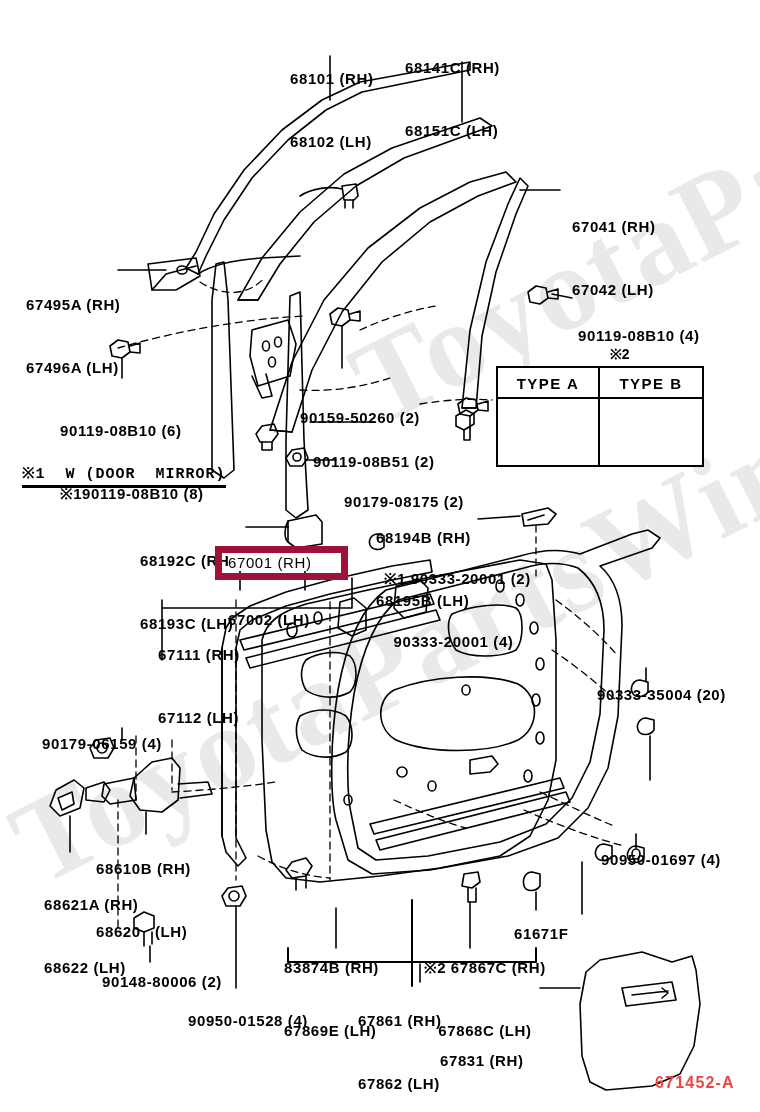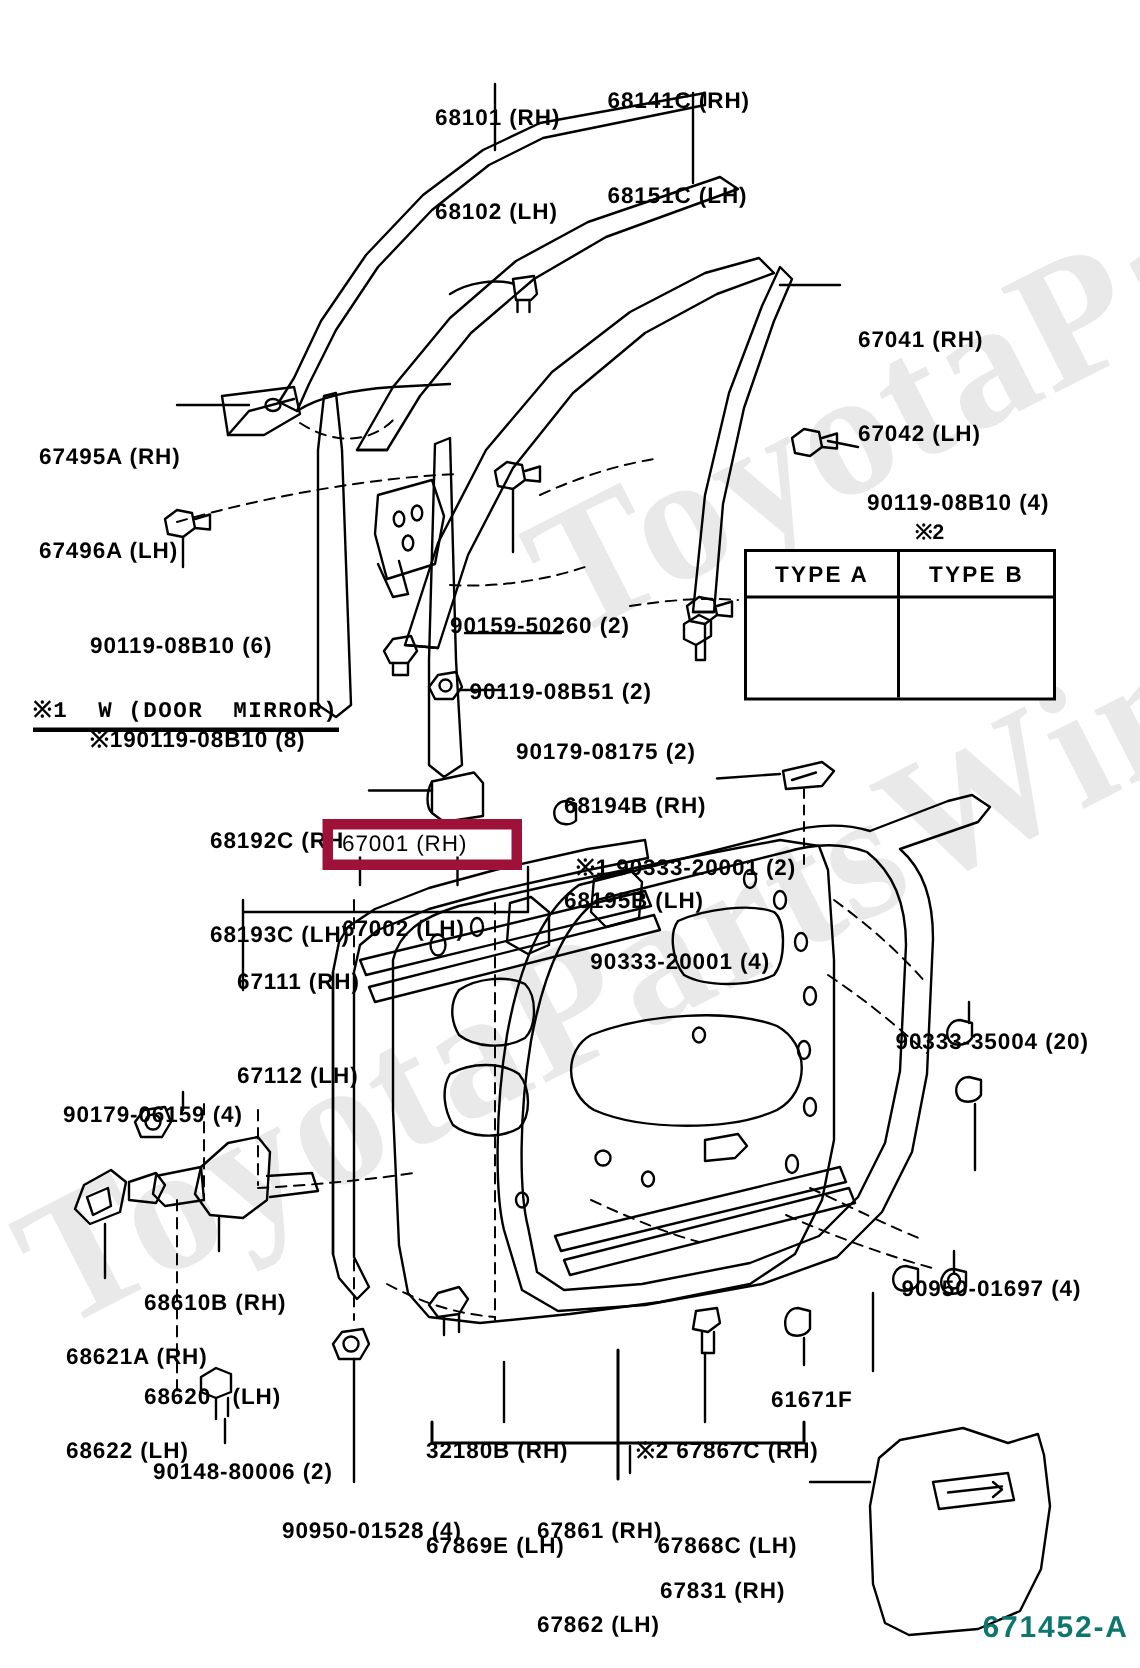--- a/index.html
+++ b/index.html
@@ -124,24 +124,24 @@
     color:#000;
     letter-spacing:1px;
     white-space:pre;
     border-bottom:3px solid #000;
     padding-bottom:2px;
   }
   #figure-id{
     position:absolute;
     z-index:4;
     font-family:"Liberation Sans", sans-serif;
-    font-size:20px;
+    font-size:16px;
     font-weight:700;
     letter-spacing:1.2px;
-    color:#0f766e;
+    color:#ef4444;
   }
 </style>
 </head>
 <body>
 
 <div id="page">
 
   <div id="watermark">
     <div class="wm-text" id="wm1">ToyotaPartsWine.ru</div>
     <div class="wm-text" id="wm2">ToyotaPartsWine.ru</div>
@@ -532,21 +532,21 @@
 
   <div class="lbl" style="left:102px; top:932px;">
     <div>90148-80006 (2)</div>
   </div>
 
   <div class="lbl" style="left:188px; top:971px;">
     <div>90950-01528 (4)</div>
   </div>
 
   <div class="lbl l2" style="left:284px; top:915px;">
-    <div>32180B (RH)</div>
+    <div>83874B (RH)</div>
     <div>67869E (LH)</div>
   </div>
 
   <div class="lbl l2" style="left:424px; top:915px;">
     <div>※2 67867C (RH)</div>
     <div>   67868C (LH)</div>
   </div>
 
   <div class="lbl" style="left:514px; top:884px;">
     <div>61671F</div>

